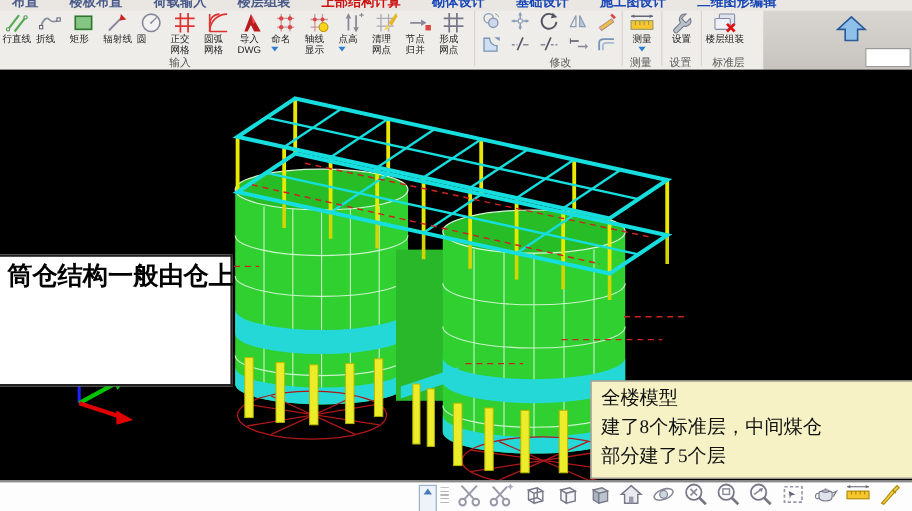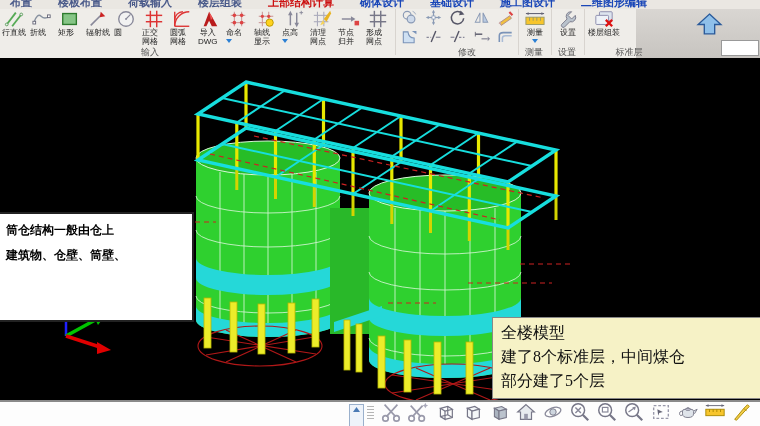--- a/index.html
+++ b/index.html
@@ -22,21 +22,21 @@
 .bigbtn .icn{width:26px;height:20px;display:flex;align-items:center;justify-content:center}
 .bigbtn .icn svg{width:22px;height:20px}
 #grouplabels{position:absolute;top:47px;left:0;width:688px;height:11px;font-size:9px;color:#555}
 #grouplabels span{position:absolute;transform:translateX(-50%);line-height:11px;white-space:nowrap}
 #ribbon-right{position:absolute;left:636px;top:9px;width:124px;height:49px;background:linear-gradient(#d9d6d2,#c7c4c0)}
 #nav-up{position:absolute;left:60px;top:3px;width:27px;height:24px;cursor:pointer}
 #mini-box{position:absolute;right:1px;top:31px;width:36px;height:14px;background:#fff;border:1px solid #999}
 
 #viewport{position:absolute;top:58px;left:0;width:760px;height:342px;background:#000;cursor:crosshair}
 #note-left{position:absolute;top:154px;left:0;width:184px;height:102px;background:#fff;border-top:2px solid #222;border-right:2px solid #222;border-bottom:2px solid #222;padding:4px 2px 0 6px}
-#note-left div{font-family:"Liberation Serif",serif;font-weight:bold;font-size:12px;line-height:25px;color:#000;white-space:nowrap}
+#note-left div{font-family:"Liberation Serif",serif;font-weight:bold;font-size:21px;line-height:25px;color:#000;white-space:nowrap}
 #note-right{position:absolute;top:259px;left:492px;width:264px;height:77px;background:#f6f2c6;border:1px solid #888;padding:3px 0 0 8px}
 #note-right div{font-family:"Liberation Serif",serif;font-size:16px;line-height:24px;color:#111;white-space:nowrap}
 
 #bottombar{position:absolute;top:400px;left:0;width:760px;height:26px;background:#fdfdfd;border-top:2px solid #8a8a8a}
 #scrollup{position:absolute;left:349px;top:2px;width:13px;height:21px;background:#eef3fa;border:1px solid #9ab0cc;display:flex;justify-content:center;cursor:pointer}
 #grip{position:absolute;left:367px;top:4px;width:7px;height:14px;background:repeating-linear-gradient(#b5b5b5 0 1px,transparent 1px 3px)}
 #bottom-icons{position:absolute;left:379px;top:0px;display:flex;gap:3px}
 .bbtn{width:24px;height:24px;display:flex;align-items:center;justify-content:center;cursor:pointer}
 .bbtn svg{width:22px;height:22px}
 </style>
@@ -366,21 +366,21 @@
       <span id="nav-up"><svg viewBox="0 0 26 24">
             <polygon points="13,2 24,12 18,12 18,21 8,21 8,12 2,12" fill="#8fc0ea" stroke="#2a5a9a" stroke-width="1.3"></polygon>
           </svg></span>
       <div id="mini-box"></div>
     </div>
     <div id="grouplabels">
       <span style="left:150px">输入</span>
       <span style="left:467px">修改</span>
       <span style="left:534px">测量</span>
       <span style="left:567px">设置</span>
-      <span style="left:629px">标准层</span>
+      <span style="left:607px">标准层</span>
     </div>
   </div>
 
   <div id="viewport">
     <svg width="760" height="342" viewBox="0 0 760 342">
 
       <g>
         <path d="M196 100 H340 V262 A72 17 0 0 1 196 262 Z" fill="#2fd02f"></path>
         <ellipse cx="268" cy="100" rx="72" ry="17" fill="#27bd27" stroke="#d9f7d9" stroke-width="1"></ellipse>
         <g stroke="#dcf7dc" stroke-width="0.9" fill="none" opacity="0.9">
@@ -509,21 +509,20 @@
       <g>
         <line x1="66" y1="248" x2="66" y2="278" stroke="#2020ff" stroke-width="2.5"></line>
         <line x1="66" y1="278" x2="97" y2="261" stroke="#00c400" stroke-width="3.5"></line>
         <polygon points="107,255 93,257 98,267" fill="#00c400"></polygon>
         <line x1="66" y1="278" x2="100" y2="289" stroke="#e00000" stroke-width="3.5"></line>
         <polygon points="111,292 97,284 97,296" fill="#e00000"></polygon>
       </g>
     </svg>
     <div id="note-left">
         <div>筒仓结构一般由仓上</div>
-        <div>建筑物、仓壁、筒壁、</div>
       </div>
     <div id="note-right">
         <div>全楼模型</div>
         <div>建了8个标准层，中间煤仓</div>
         <div>部分建了5个层</div>
       </div>
   </div>
 
   <div id="bottombar">
     <div id="scrollup">

